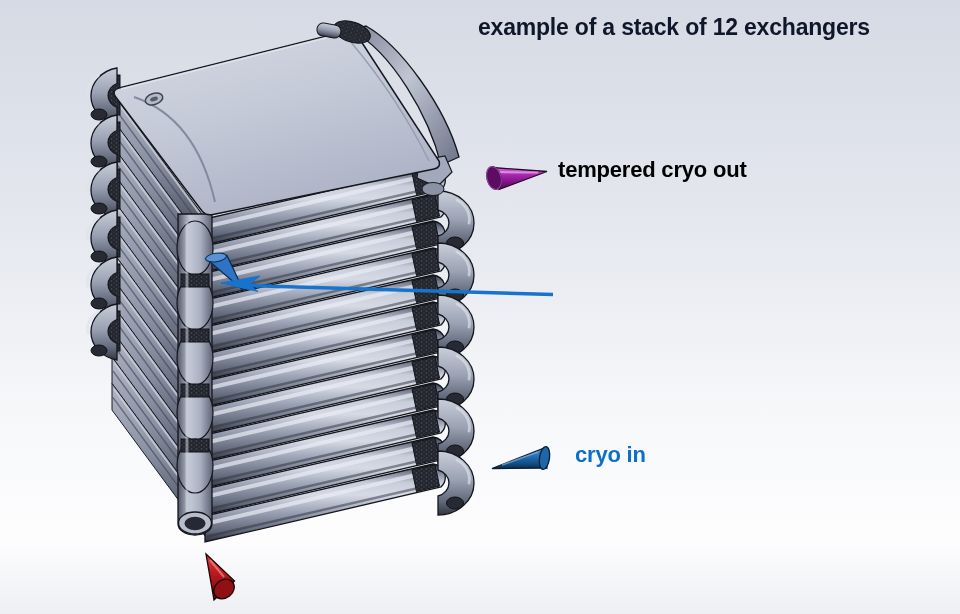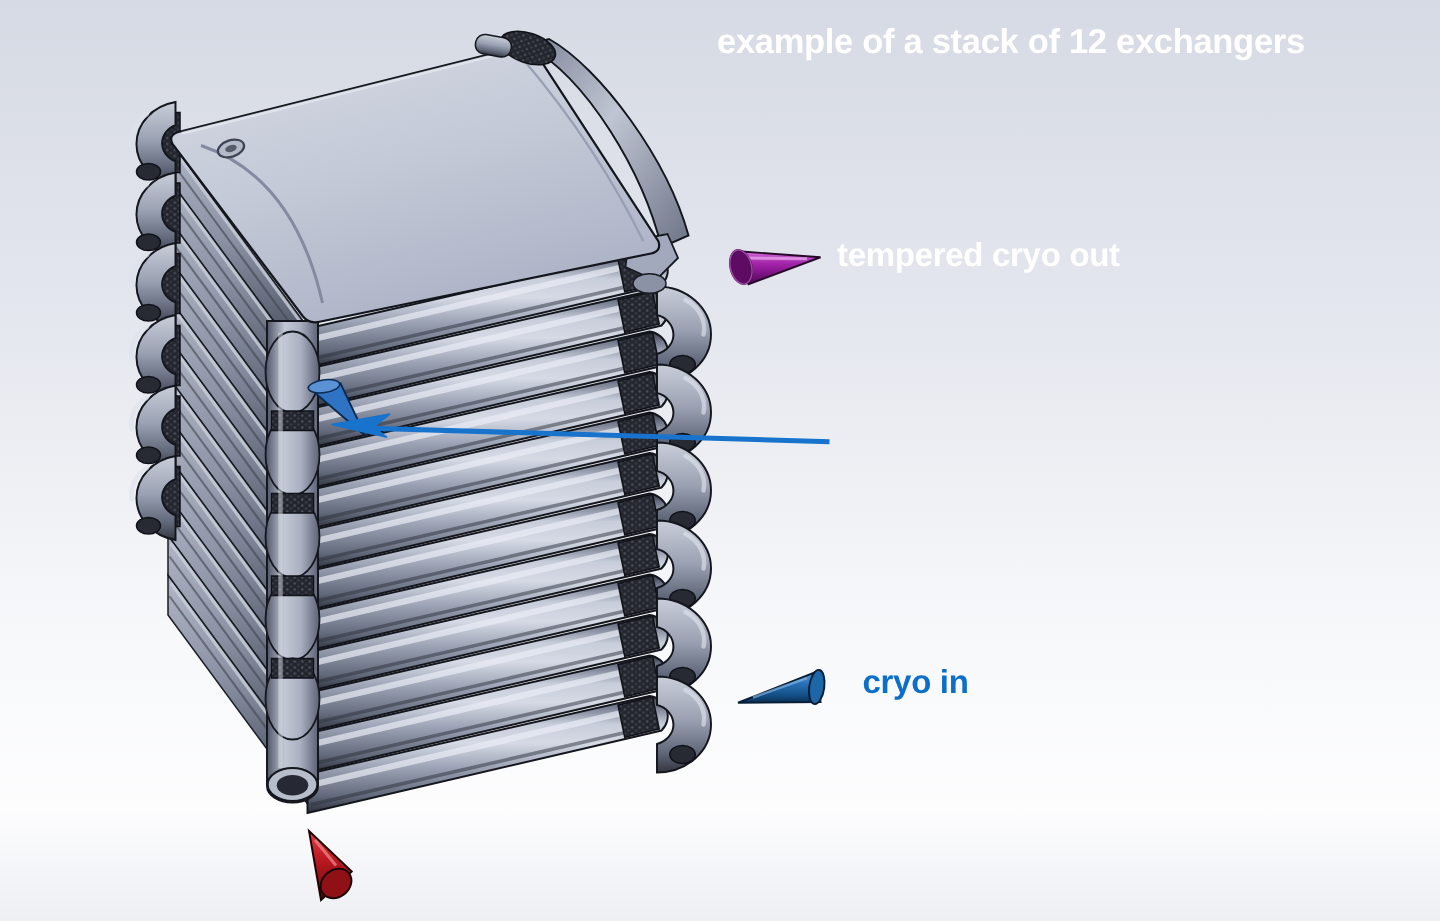--- a/index.html
+++ b/index.html
@@ -219,20 +219,20 @@
     <path d="M502,465 L538,452" stroke="#7fb3e2" stroke-width="1.6" opacity="0.7" fill="none"></path>
   </g>
 
   <g>
     <path d="M206,554 L234.5,581 L214,600 Z" fill="url(#coneRedGrad)" stroke="#1f0405" stroke-width="1.3"></path>
     <ellipse cx="224" cy="589" rx="11" ry="9" transform="rotate(-38 224 589)" fill="#8f1015" stroke="#1f0405" stroke-width="1.3"></ellipse>
     <path d="M210,560 L224,577" stroke="#f08a8d" stroke-width="2" opacity="0.7" fill="none"></path>
   </g>
 </svg>
 
-  <div class="lbl title" style="left: 478px; top: 15px; color: #ffffff;">example of a stack of 12 exchangers</div>
-
-  <div class="lbl" style="left: 558px; top: 158px; color: #ffffff;">tempered cryo out</div>
+  <div class="lbl title" style="left: 478px; top: 15px; color: #0f172a;">example of a stack of 12 exchangers</div>
+
+  <div class="lbl" style="left: 558px; top: 158px; color: #000000;">tempered cryo out</div>
 
 
   <div class="lbl" style="left: 575px; top: 443px; color: rgb(13, 111, 200);">cryo in</div>
 
 </div>
 
 </body></html>

